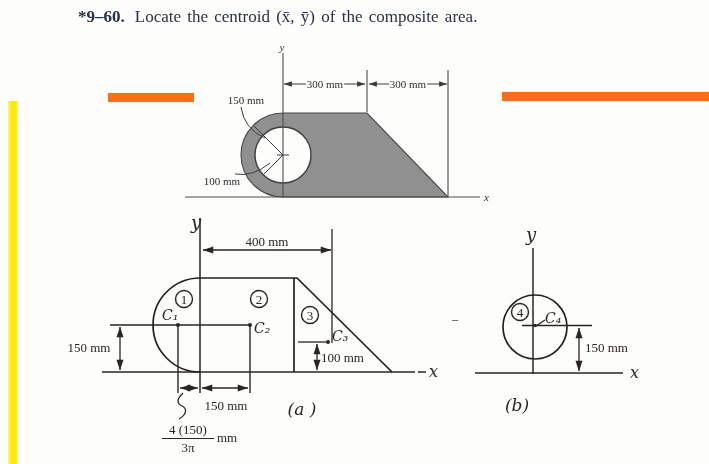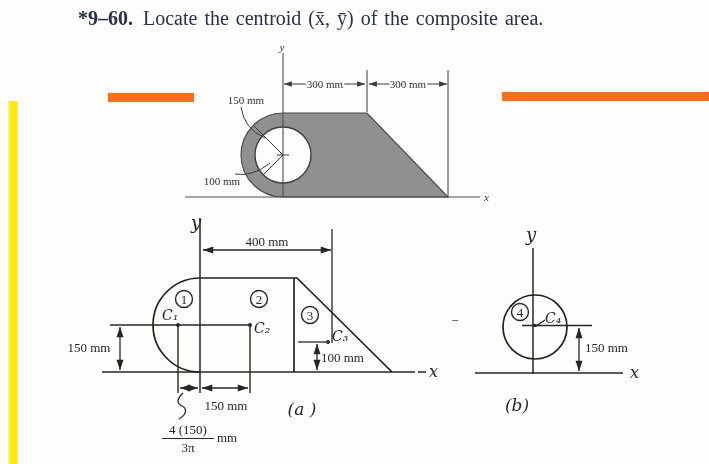--- a/index.html
+++ b/index.html
@@ -2,21 +2,21 @@
 <html><head>
 <meta charset="utf-8">
 <style>
   html,body{margin:0;padding:0;}
   #page{
     position:relative;width:709px;height:464px;background:#fdfdfb;
     font-family:"Liberation Serif", serif;overflow:hidden;
   }
   .abs{position:absolute;}
   #title{
-    left:78px;top:7px;font-size:20px;color:#273048;word-spacing:2px;white-space:nowrap;
+    left:78px;top:7px;font-size:17px;color:#273048;word-spacing:2px;white-space:nowrap;
   }
   #title .bold{font-weight:bold;margin-right:10px;}
   #hl-yellow{left:8px;top:101px;width:10px;height:363px;background:linear-gradient(90deg,#fff38a,#fce70e 35%,#fce70e 75%,#f8ef7a);}
   .hl-orange{height:9px;background:#f2701e;box-shadow:0 0 2px #ffd9b8;}
   #hl-orange-left{left:108px;top:93px;width:86px;}
   #hl-orange-right{left:502px;top:92px;width:207px;}
   svg text{font-family:"Liberation Serif", serif;}
   .ptxt{fill:#2c2c36;font-size:11px;}
   .halo{paint-order:stroke;stroke:#fdfdfb;stroke-width:4px;stroke-linejoin:round;}
   .hand-txt{fill:#2a2522;font-size:13px;}

